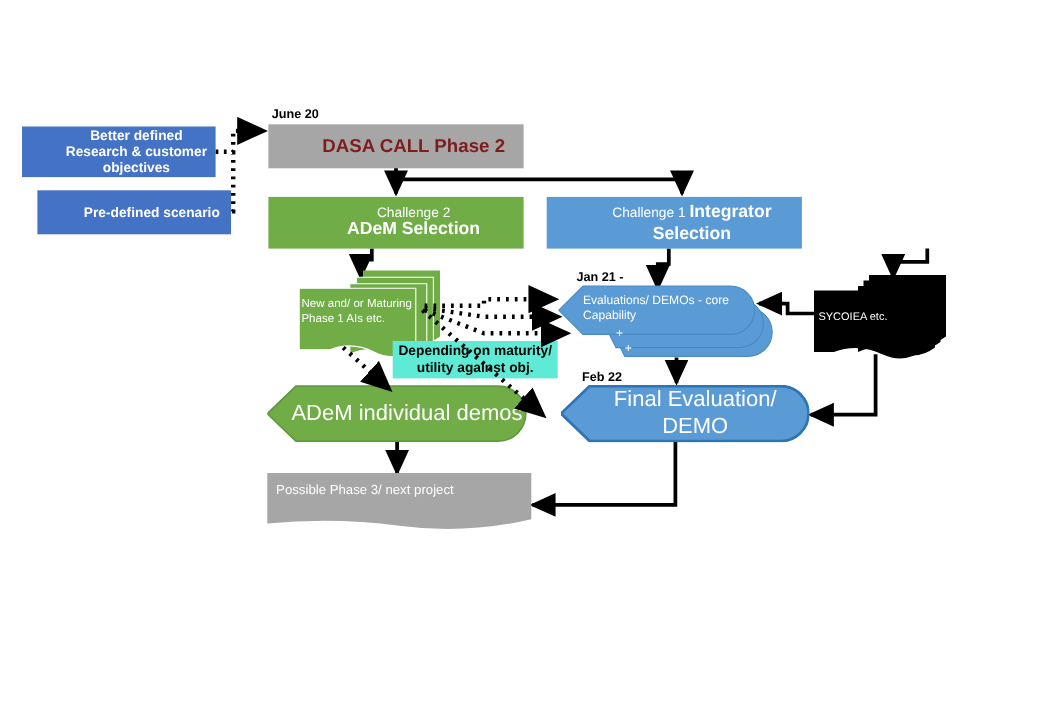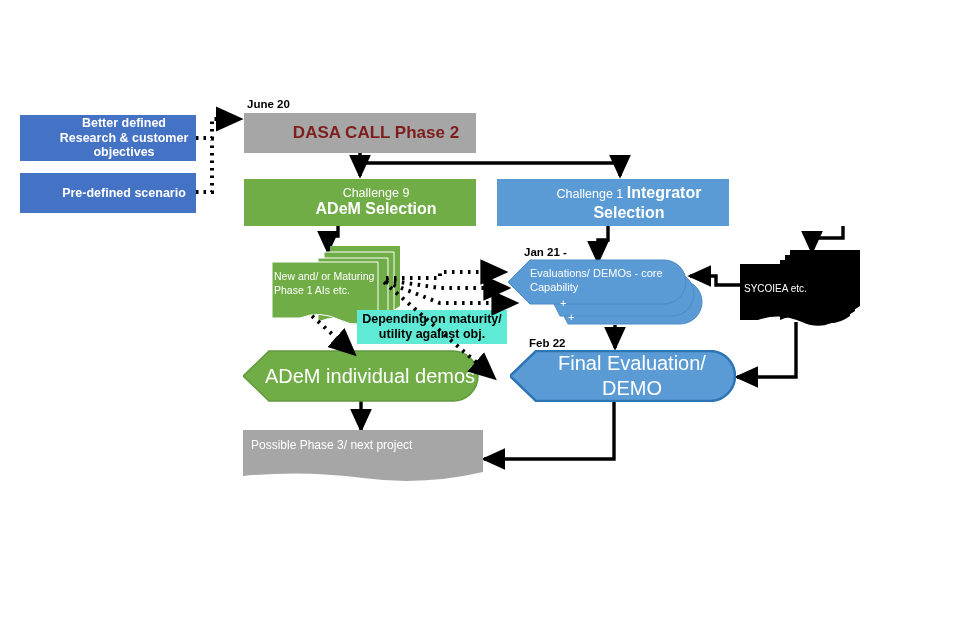--- a/index.html
+++ b/index.html
@@ -192,31 +192,31 @@
   </svg>
 
   <div class="date-cap" style="left:247px; top:98px;">June 20</div>
   <div class="date-cap" style="left:524px; top:246px;">Jan 21 -</div>
   <div class="date-cap" style="left:529px; top:337px;">Feb 22</div>
 
   <div class="node obj-box z2" style="left:20px; top:115px; width:176px; height:46px;">
     <div class="inner">Better defined Research &amp; customer objectives</div>
   </div>
 
-  <div class="node obj-box z2" style="left:20px; top:173px; width:176px; height:40px;">
+  <div class="node obj-box z2" style="left:34px; top:173px; width:176px; height:40px;">
     <div class="inner">Pre-defined scenario</div>
   </div>
 
   <div class="node gray-box z2" style="left:244px; top:113px; width:232px; height:40px;">
     <div class="inner">DASA CALL Phase 2</div>
   </div>
 
   <div class="node challenge green-box z2" style="left:244px; top:179px; width:232px; height:47px;">
     <div class="inner">
-      <div class="line1">Challenge 9</div>
+      <div class="line1">Challenge 2</div>
       <div class="line2">ADeM Selection</div>
     </div>
   </div>
 
   <div class="node challenge blue-box z2" style="left:497px; top:179px; width:232px; height:47px;">
     <div class="inner" style="line-height:1.22;">
       <span class="line1">Challenge 1</span>
       <span class="line2">Integrator Selection</span>
     </div>
   </div>

